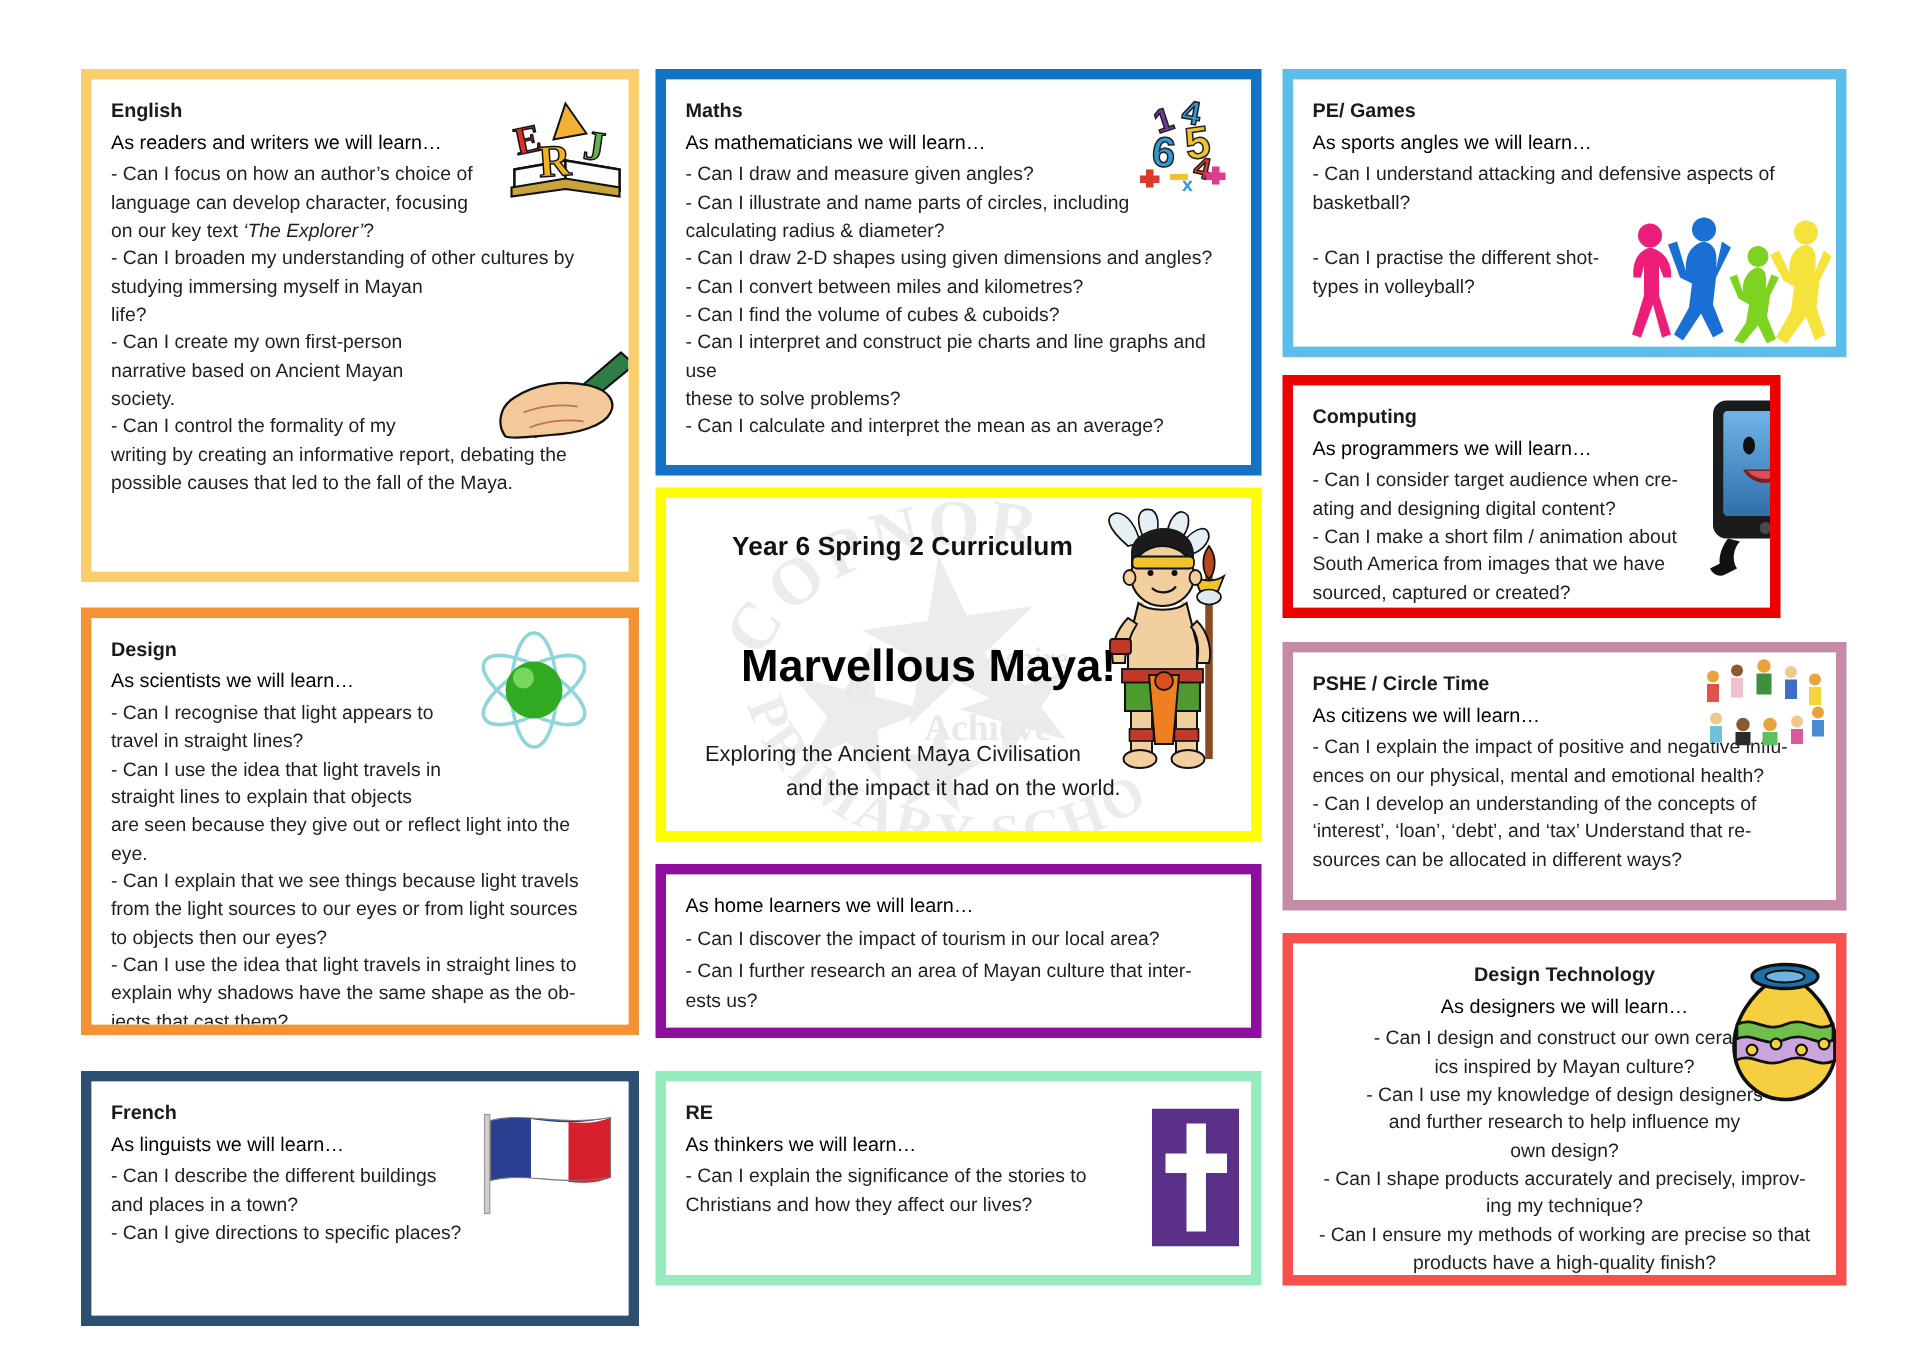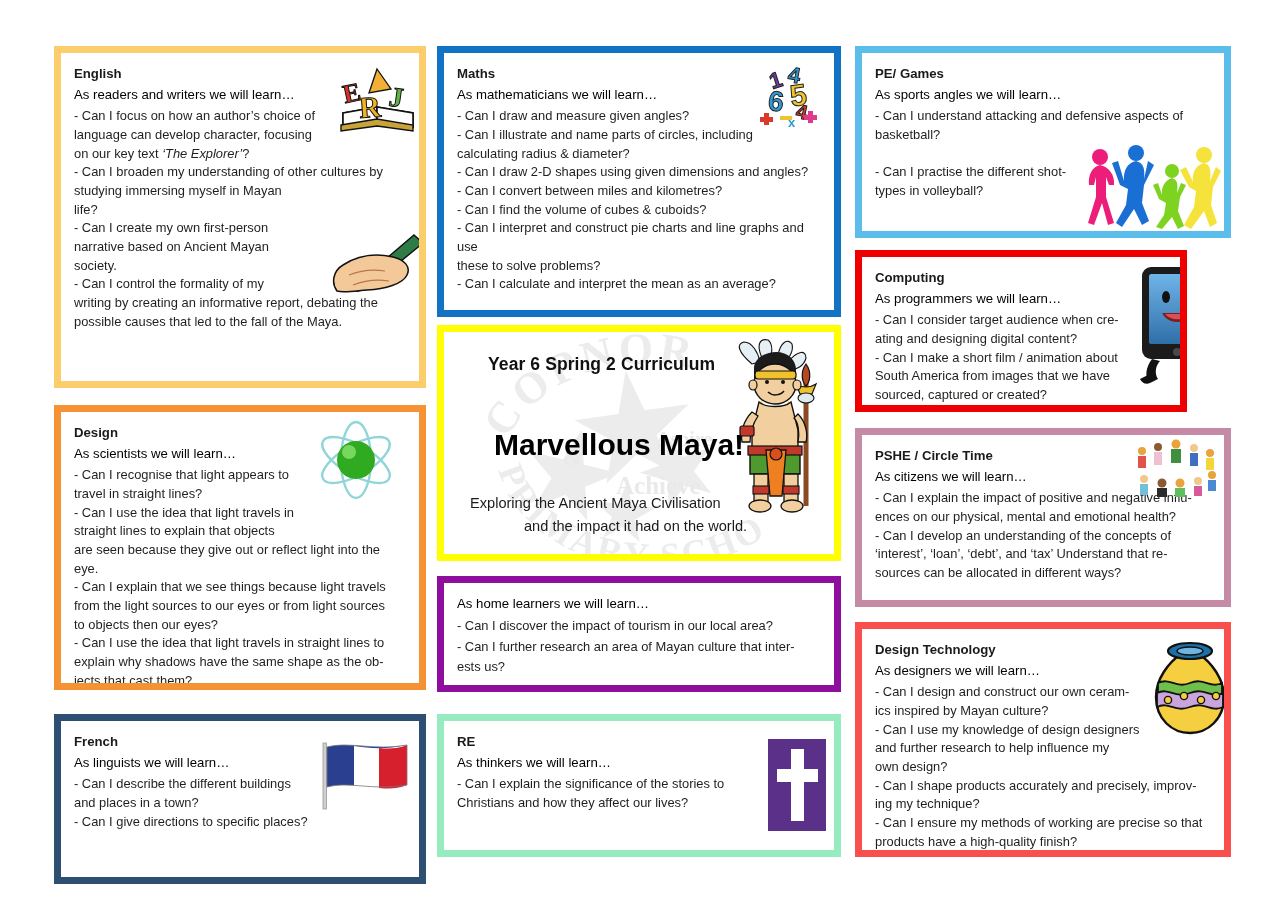--- a/index.html
+++ b/index.html
@@ -461,21 +461,21 @@
             <g>
                 <circle cx="80" cy="36" r="4" fill="#e8a33d"></circle>
                 <path d="M76 41 h8 v11 h-8 z" fill="#4a8ad0"></path>
               </g>
           </g>
         </svg>
       </div>
     </div>
   </div>
 
-  <div class="panel" id="p-dt" style="left:855px; top:622px; width:376px; height:235px; border:7px solid #f9504e;">
+  <div class="panel" id="p-dt" style="left:855px; top:622px; width:376px; height:235px; border:7px solid #f9504e;text-align:center;">
     <div class="panel-inner">
       <div class="subject">Design Technology</div>
       <div class="role">As designers we will learn…</div>
       <div class="obj">- Can I design and construct our own ceram-
 ics inspired by Mayan culture?
 - Can I use my knowledge of design designers
 and further research to help influence my
 own design?
 - Can I shape products accurately and precisely, improv-
 ing my technique?

